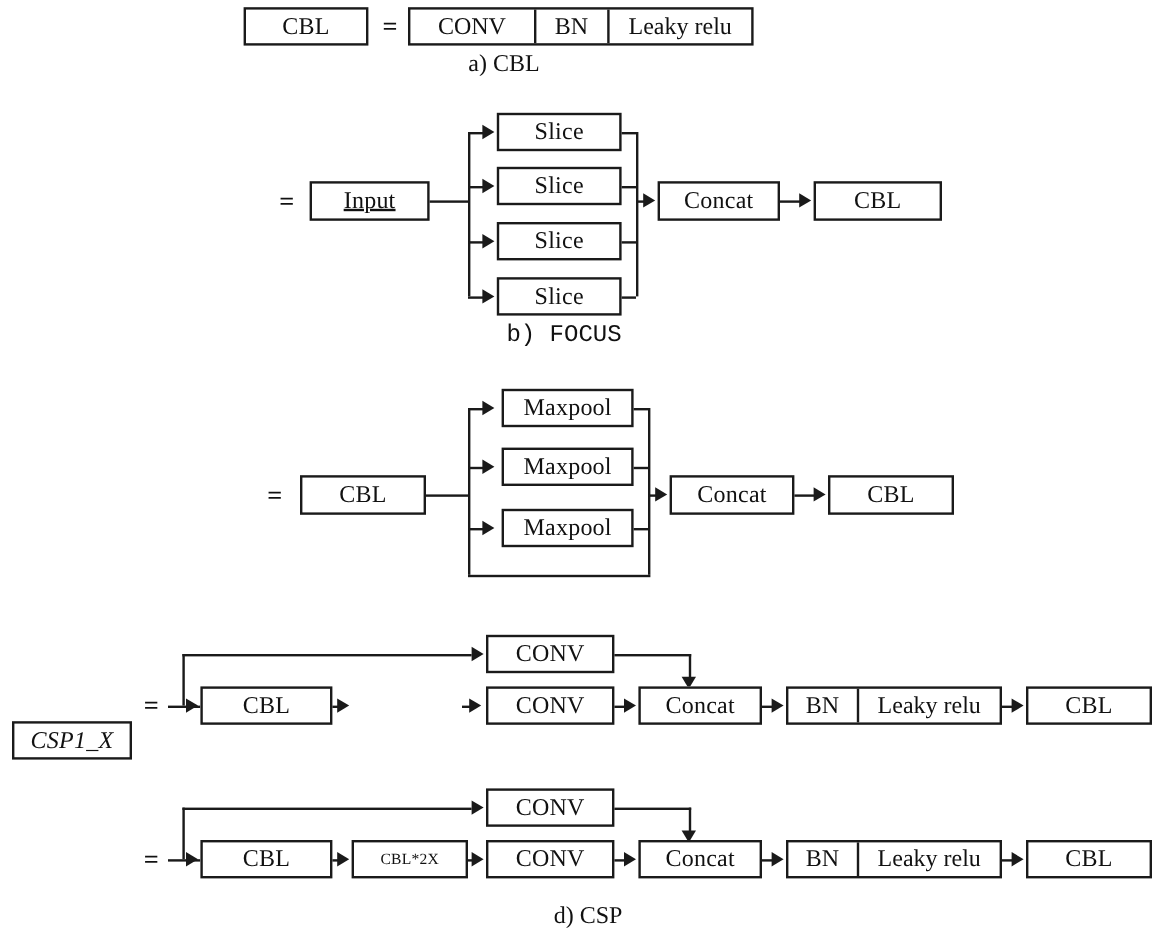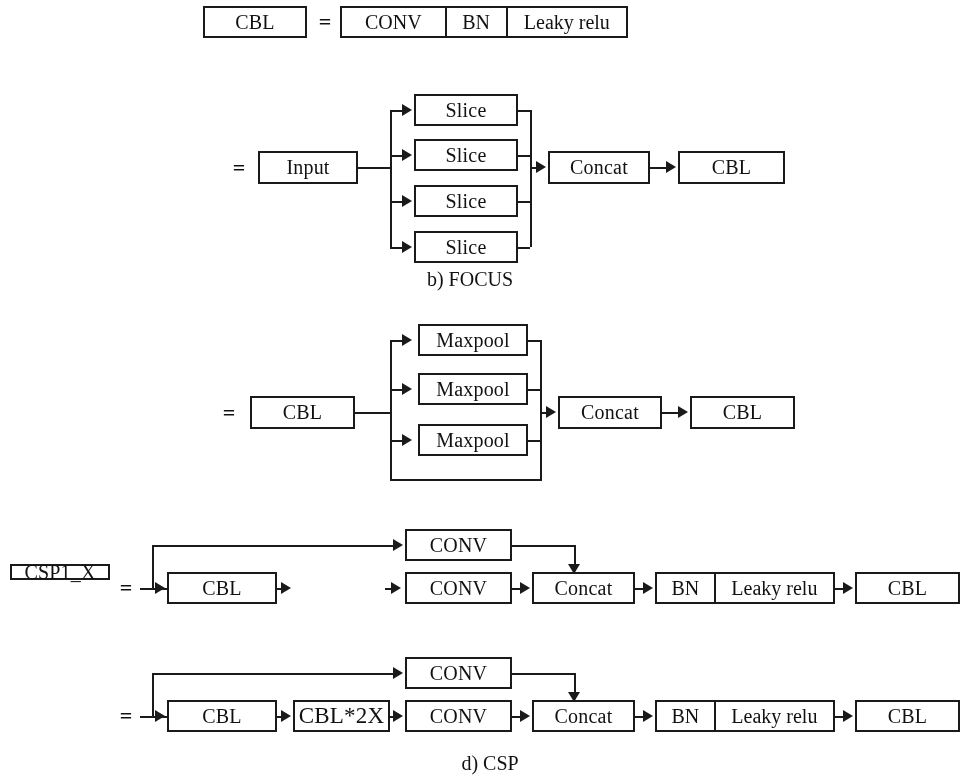--- a/index.html
+++ b/index.html
@@ -104,25 +104,26 @@
   <div class="box" style="left:203px; top:6px; width:104px; height:32px;">CBL</div>
 
   <div class="eq" style="left:313px; top:6px; width:24px; height:32px;">=</div>
 
   <div class="seg-group" style="left:340px; top:6px; width:288px; height:32px;">
     <div class="seg" style="width:104px;">CONV</div>
     <div class="seg" style="width:62px;">BN</div>
     <div class="seg" style="width:122px;">Leaky relu</div>
   </div>
 
+  <div class="caption" style="left:330px; top:42px; width:180px;">a) CBL</div>
 
 
   <div class="eq" style="left:226px; top:151px; width:26px; height:33px;">=</div>
 
-  <div class="box" style="left:258px; top:151px; width:100px; height:33px;">Input</div>
+  <div class="box" style="left:258px; top:151px; width:100px; height:33px;text-decoration:underline;">Input</div>
 
   <div class="h-line" style="left:358px; top:167px; width:32px;"></div>
   <div class="v-line" style="left:390px; top:110px; height:137px;"></div>
 
   <div class="h-line" style="left:390px; top:110px; width:14px;"></div>
   <div class="arrow-r" style="left:402px; top:104px;"></div>
   <div class="box" style="left:414px; top:94px; width:104px; height:32px;">Slice</div>
   <div class="h-line" style="left:518px; top:110px; width:12px;"></div>
 
   <div class="h-line" style="left:390px; top:155px; width:14px;"></div>
@@ -142,21 +143,21 @@
 
   <div class="v-line" style="left:530px; top:110px; height:137px;"></div>
   <div class="h-line" style="left:530px; top:167px; width:8px;"></div>
   <div class="arrow-r" style="left:536px; top:161px;"></div>
   <div class="box" style="left:548px; top:151px; width:102px; height:33px;">Concat</div>
 
   <div class="h-line" style="left:650px; top:167px; width:18px;"></div>
   <div class="arrow-r" style="left:666px; top:161px;"></div>
   <div class="box" style="left:678px; top:151px; width:107px; height:33px;">CBL</div>
 
-  <div class="caption" style="left:375px; top:268px; width:190px;">b) FOCUS</div>
+  <div class="caption" style="left:375px; top:268px; width:190px;font-family:Liberation Mono, monospace;">b) FOCUS</div>
 
 
   <div class="eq" style="left:216px; top:396px; width:26px; height:33px;">=</div>
 
   <div class="box" style="left:250px; top:396px; width:105px; height:33px;">CBL</div>
 
   <div class="h-line" style="left:355px; top:412px; width:35px;"></div>
   <div class="v-line" style="left:390px; top:340px; height:139px;"></div>
 
   <div class="h-line" style="left:390px; top:340px; width:14px;"></div>
@@ -179,21 +180,21 @@
 
   <div class="h-line" style="left:540px; top:412px; width:8px;"></div>
   <div class="arrow-r" style="left:546px; top:406px;"></div>
   <div class="box" style="left:558px; top:396px; width:104px; height:33px;">Concat</div>
 
   <div class="h-line" style="left:662px; top:412px; width:18px;"></div>
   <div class="arrow-r" style="left:678px; top:406px;"></div>
   <div class="box" style="left:690px; top:396px; width:105px; height:33px;">CBL</div>
 
 
-  <div class="box" style="left:10px; top:564px; width:100px; height:16px;">CSP1_X</div>
+  <div class="box" style="left:10px; top:601px; width:100px; height:32px;font-style:italic;">CSP1_X</div>
 
   <div class="eq" style="left:114px; top:572px; width:24px; height:32px;">=</div>
 
   <div class="h-line" style="left:140px; top:588px; width:27px;"></div>
   <div class="v-line" style="left:152px; top:545px; height:43px;"></div>
   <div class="h-line" style="left:152px; top:545px; width:241px;"></div>
   <div class="arrow-r" style="left:393px; top:539px;"></div>
   <div class="arrow-r" style="left:155px; top:582px;"></div>
 
   <div class="box" style="left:167px; top:572px; width:110px; height:32px;">CBL</div>
@@ -236,21 +237,21 @@
   <div class="v-line" style="left:152px; top:673px; height:43px;"></div>
   <div class="h-line" style="left:152px; top:673px; width:241px;"></div>
   <div class="arrow-r" style="left:393px; top:667px;"></div>
   <div class="arrow-r" style="left:155px; top:710px;"></div>
 
   <div class="box" style="left:167px; top:700px; width:110px; height:32px;">CBL</div>
 
   <div class="h-line" style="left:277px; top:716px; width:6px;"></div>
   <div class="arrow-r" style="left:281px; top:710px;"></div>
 
-  <div class="box" style="left:293px; top:700px; width:97px; height:32px; font-size:23px;">CBL*2X</div>
+  <div class="box" style="left:293px; top:700px; width:97px; height:32px; font-size:13px;">CBL*2X</div>
 
   <div class="h-line" style="left:390px; top:716px; width:5px;"></div>
   <div class="arrow-r" style="left:393px; top:710px;"></div>
 
   <div class="box" style="left:405px; top:657px; width:107px; height:32px;">CONV</div>
   <div class="h-line" style="left:512px; top:673px; width:64px;"></div>
   <div class="v-line" style="left:574px; top:673px; height:21px;"></div>
   <div class="arrow-d" style="left:568px; top:692px;"></div>
 
   <div class="box" style="left:405px; top:700px; width:107px; height:32px;">CONV</div>

